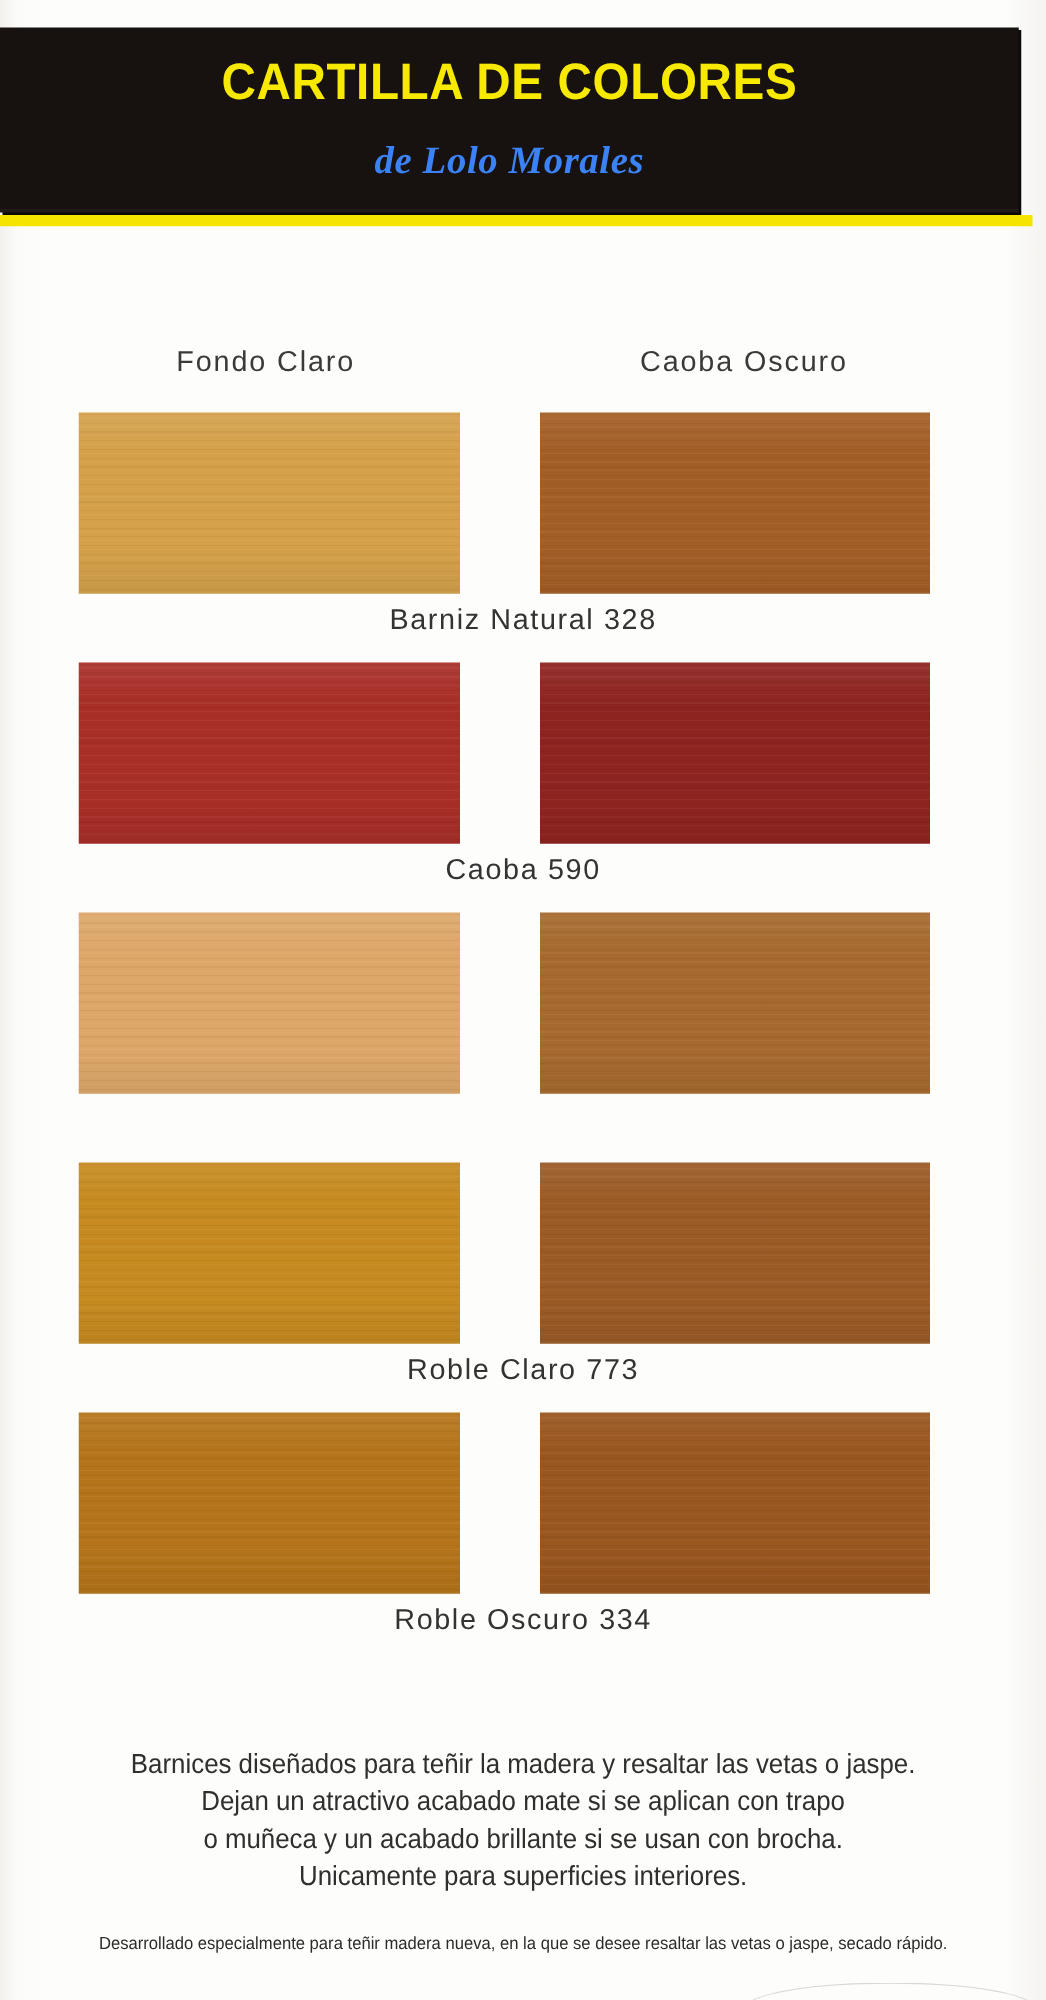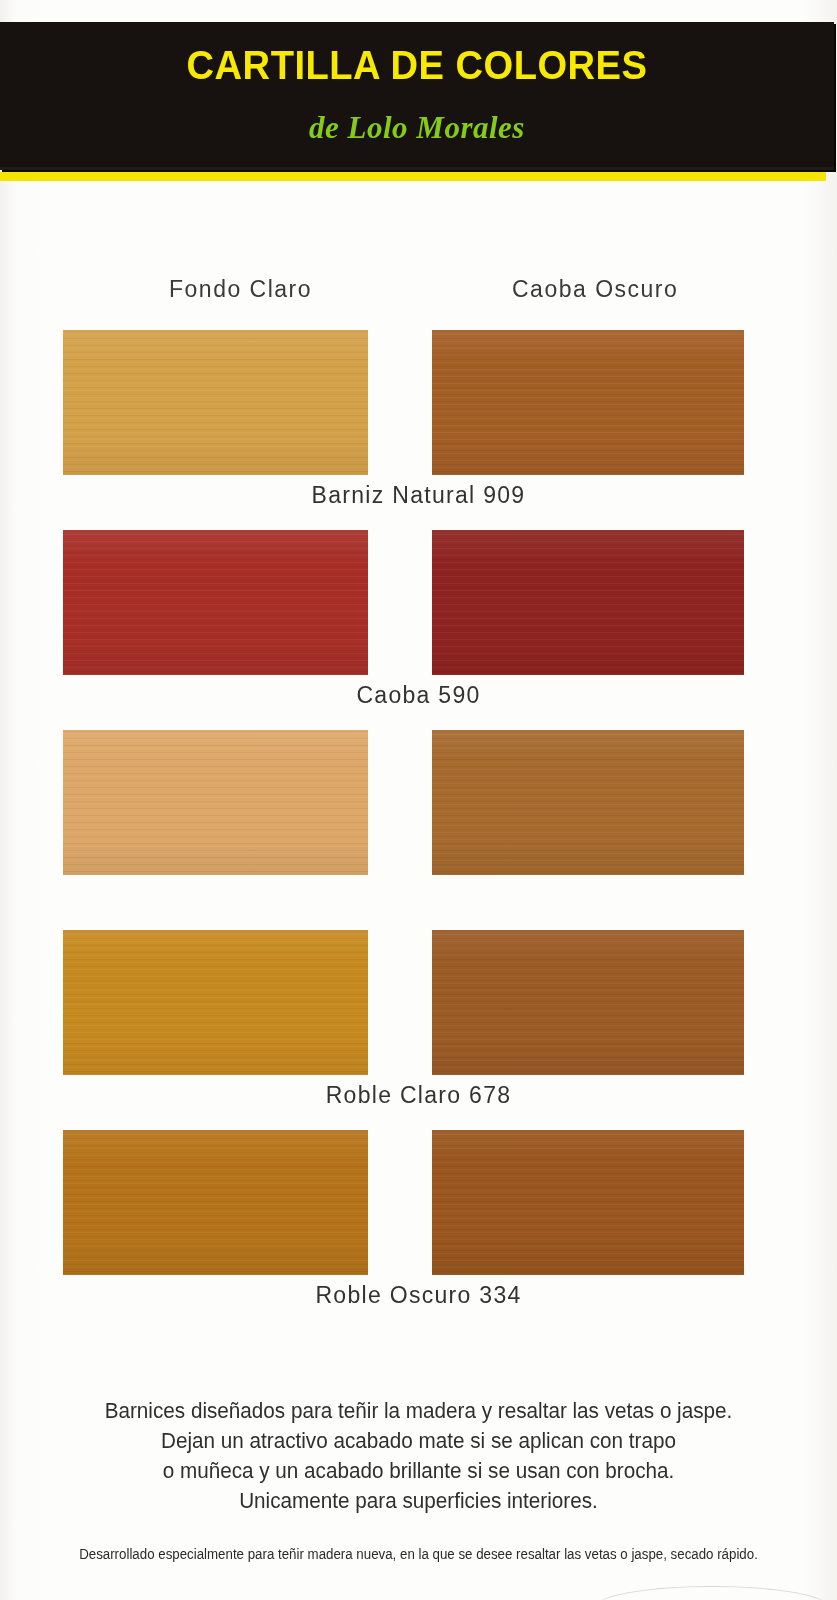--- a/index.html
+++ b/index.html
@@ -79,21 +79,21 @@
   
   .col-head {
     position: absolute;
     top: 276px;
     font-size: 23px;
     color: #3a3a3a;
     letter-spacing: 1.5px;
     font-family: "Liberation Sans", sans-serif;
     white-space: nowrap;
   }
-  .col-head.left  { left: 169px; }
+  .col-head.left  { left: 141px; }
   .col-head.right { left: 512px; }
 
   
   .rows {
     position: absolute;
     left: 0;
     top: 330px;
     width: 837px;
   }
   .swatch-row {
@@ -177,52 +177,52 @@
     border: 1px solid #d8d8d4;
     border-bottom: none;
   }
 </style>
 </head>
 <body>
 
 <div class="page">
   <div class="paper"></div>
 
-  <div class="header-band" style="background: rgb(23, 18, 15); padding-left: 19px;">
+  <div class="header-band" style="background: rgb(23, 18, 15);">
     <div class="title-main" style="color: rgb(247, 234, 0);">CARTILLA DE COLORES</div>
-    <div class="title-sub" style="color: #84cc16;">de Lolo Morales</div>
+    <div class="title-sub" style="color: #3b82f6;">de Lolo Morales</div>
   </div>
   <div class="yellow-rule" style="background: rgb(245, 228, 0);"></div>
 
   <div class="col-head left">Fondo Claro</div>
   <div class="col-head right">Caoba Oscuro</div>
 
   <div class="rows">
 
     <div class="swatch-row">
       <div class="swatch light" style="background-color: rgb(212, 161, 74);"></div>
       <div class="swatch dark" style="background-color: rgb(163, 94, 38);"></div>
-      <div class="swatch-label">Barniz Natural 909</div>
+      <div class="swatch-label">Barniz Natural 328</div>
     </div>
 
     <div class="swatch-row">
       <div class="swatch light" style="background-color: rgb(168, 47, 40);"></div>
       <div class="swatch dark" style="background-color: rgb(142, 36, 32);"></div>
       <div class="swatch-label">Caoba 590</div>
     </div>
 
     <div class="swatch-row">
       <div class="swatch light" style="background-color: rgb(221, 167, 104);"></div>
       <div class="swatch dark" style="background-color: rgb(166, 106, 46);"></div>
     </div>
 
     <div class="swatch-row">
       <div class="swatch light" style="background-color: rgb(198, 138, 32);"></div>
       <div class="swatch dark" style="background-color: rgb(155, 91, 38);"></div>
-      <div class="swatch-label">Roble Claro 678</div>
+      <div class="swatch-label">Roble Claro 773</div>
     </div>
 
     <div class="swatch-row">
       <div class="swatch light" style="background-color: rgb(181, 116, 26);"></div>
       <div class="swatch dark" style="background-color: rgb(153, 86, 31);"></div>
       <div class="swatch-label">Roble Oscuro 334</div>
     </div>
 
   </div>
 

